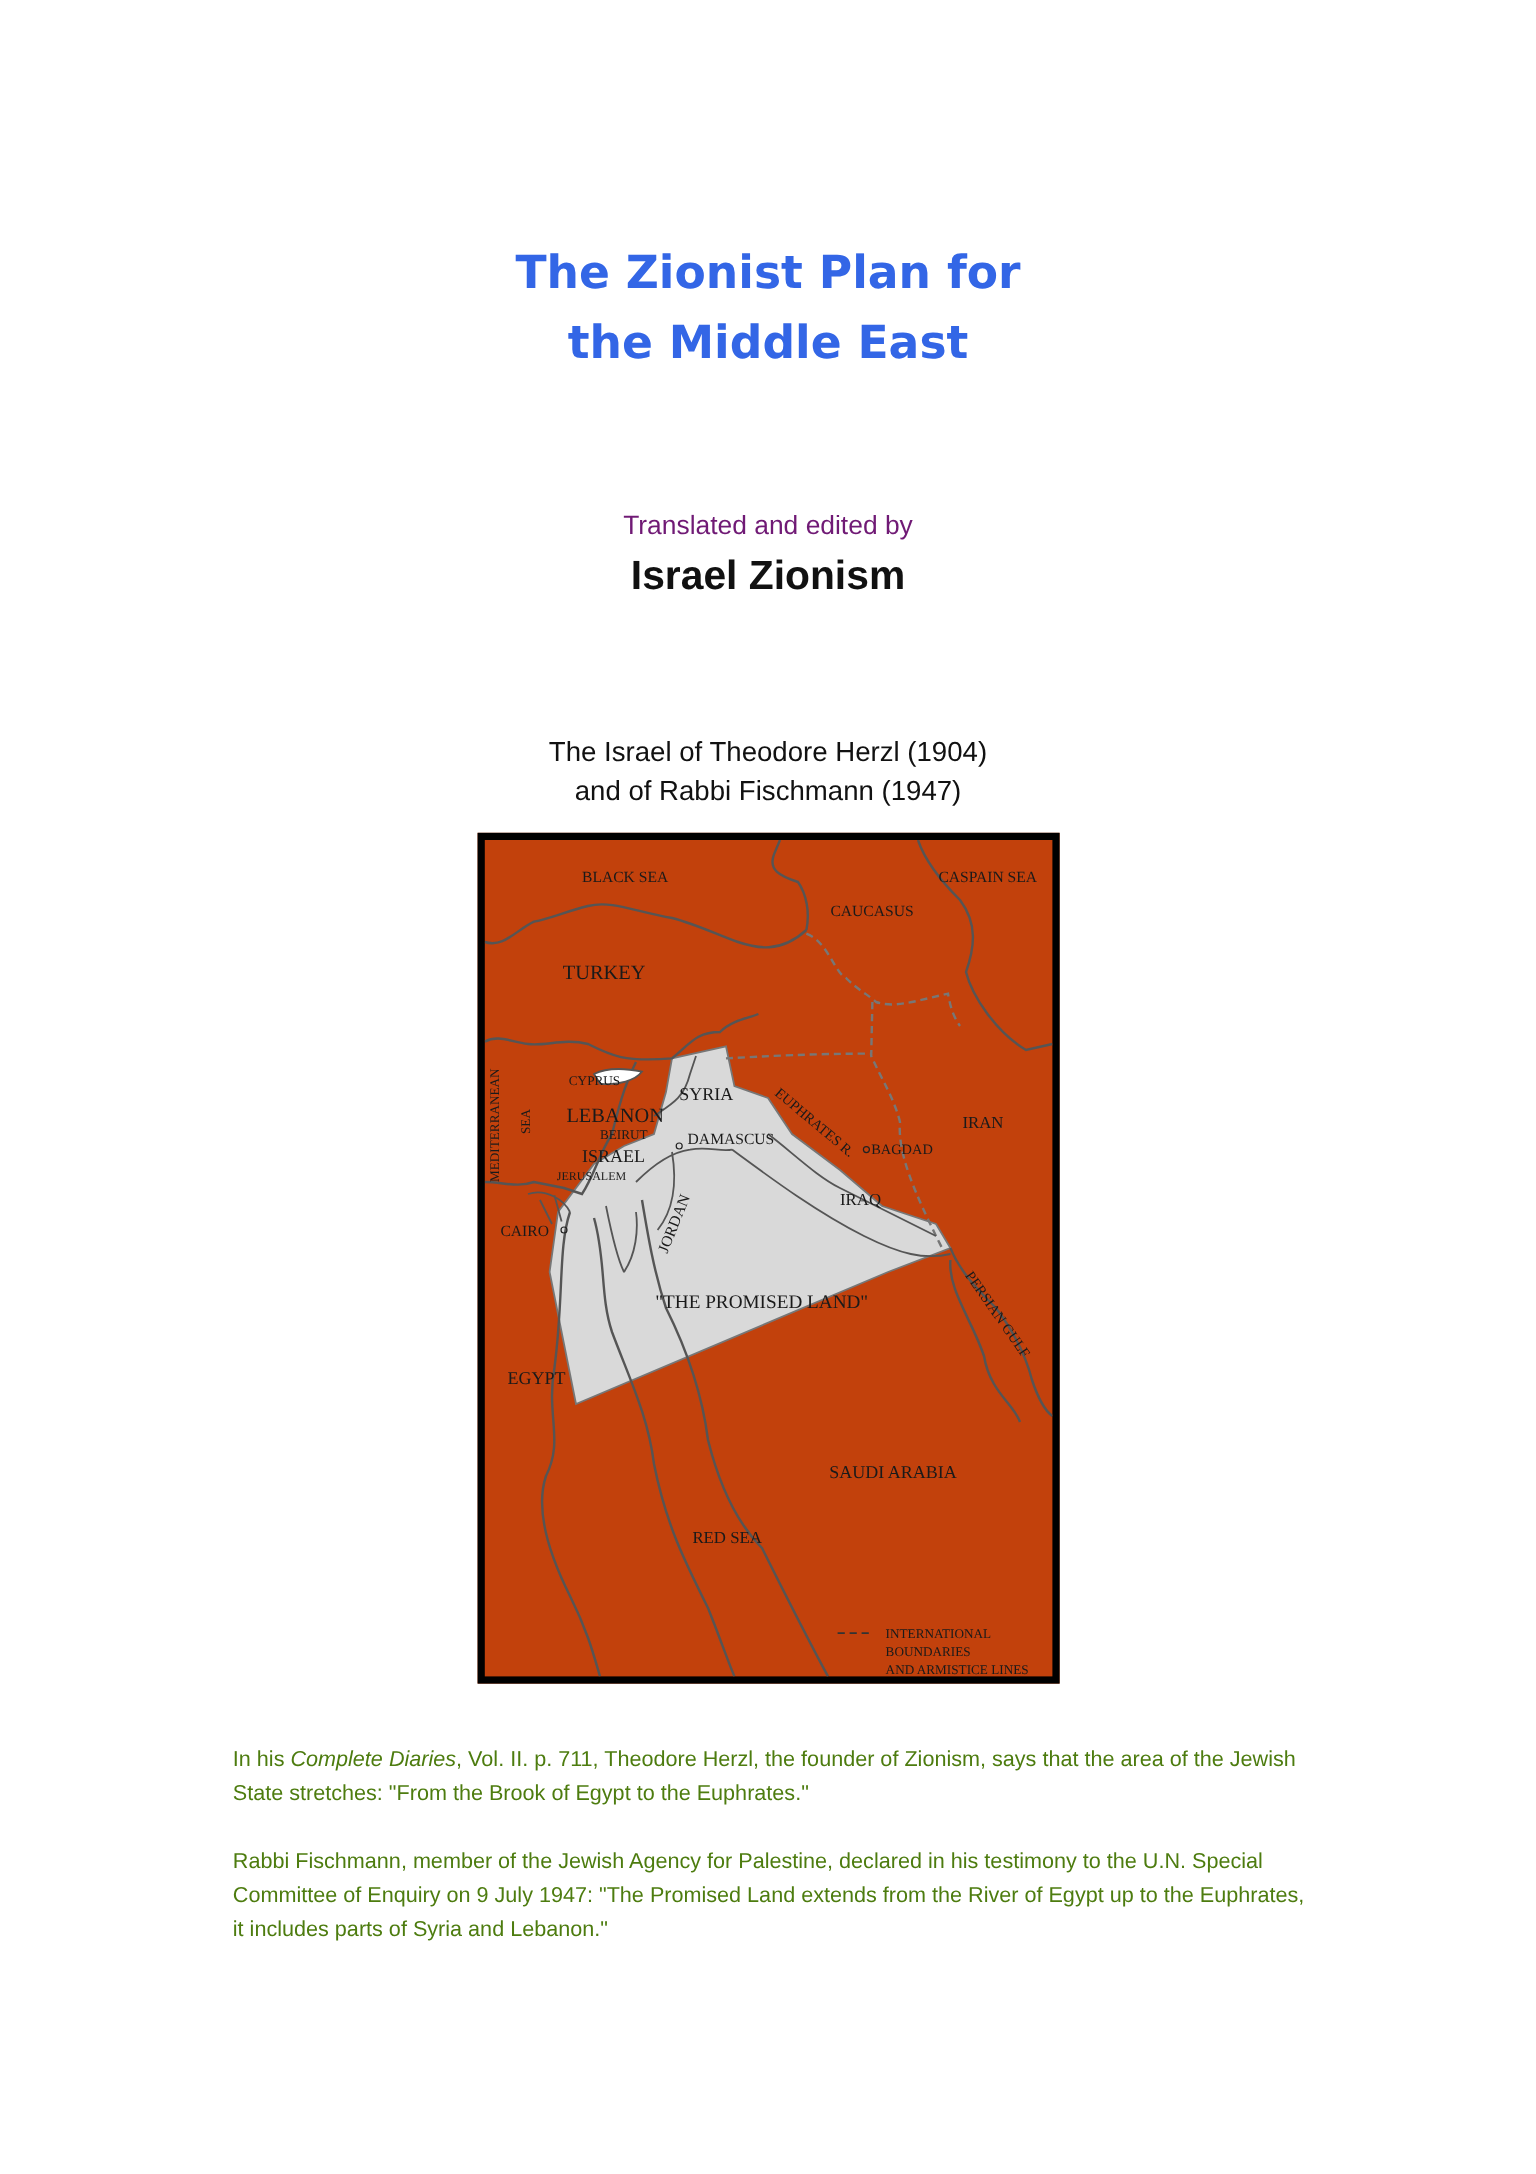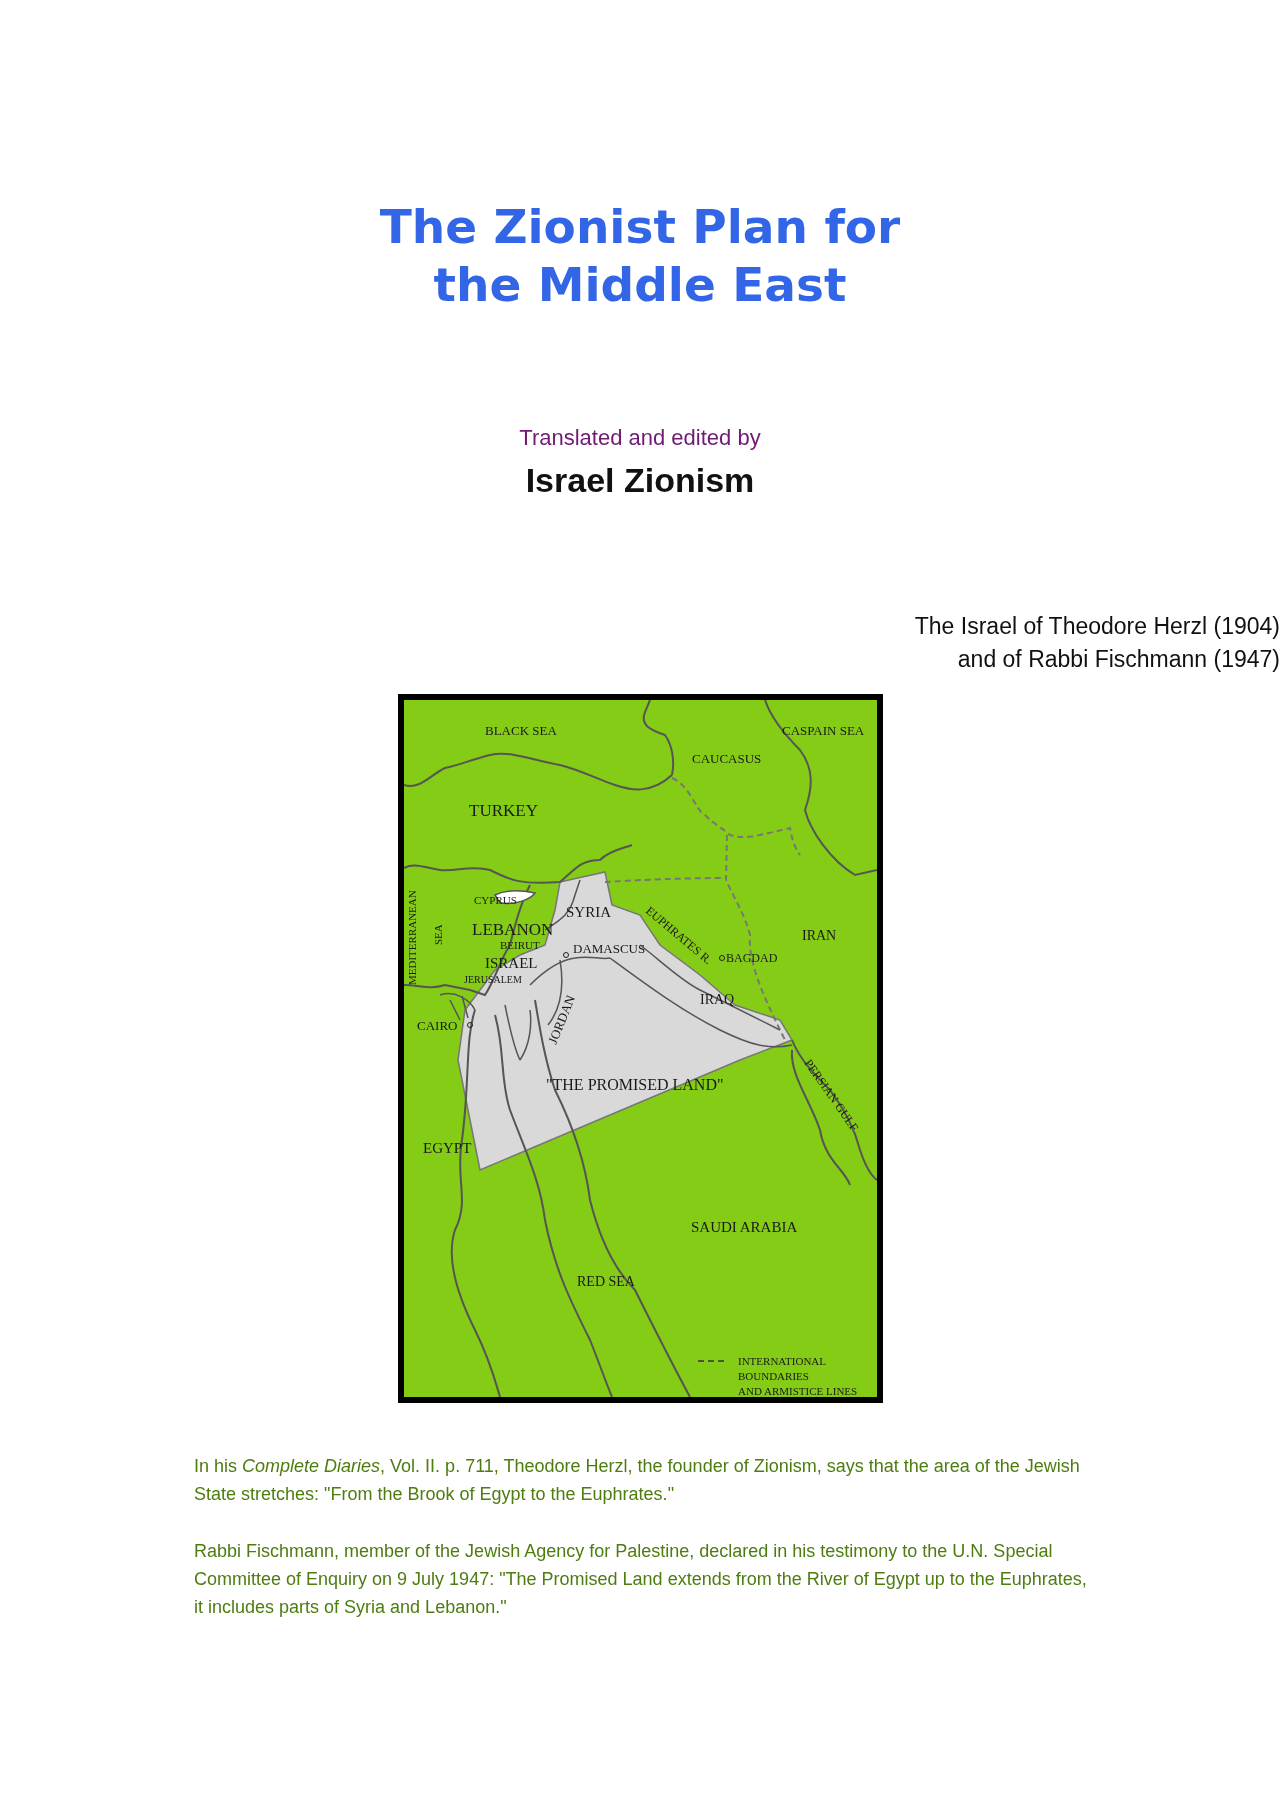--- a/index.html
+++ b/index.html
@@ -1,23 +1,23 @@
 <!DOCTYPE html>
 <html><head>
 <meta charset="utf-8">
 <style>
   html, body { margin: 0; padding: 0; background: #ffffff; }
   body { width: 1280px; height: 1812px; position: relative; overflow: hidden; font-family: "Liberation Sans", sans-serif; color: #111; }
-  .title { position: absolute; left: 0; width: 1280px; top: 198px; text-align: center; font-family: "DejaVu Sans", sans-serif; font-weight: bold; font-size: 47px; line-height: 58px; color: #3366e6; }
+  .title { position: absolute; left: 0; width: 1280px; top: 198px; text-align: center; font-family: "DejaVu Sans", sans-serif; font-weight: bold; font-size: 38px; line-height: 58px; color: #3366e6; }
   .title span { display: block; }
   .byline { position: absolute; left: 0; width: 1280px; top: 425px; text-align: center; font-size: 22px; color: #701a75; }
   .author { position: absolute; left: 0; width: 1280px; top: 461px; text-align: center; font-size: 34px; font-weight: bold; color: #111; }
   .caption { position: absolute; left: 0; width: 1280px; top: 610px; text-align: center; font-size: 23px; line-height: 33px; color: #111; }
-  .caption span { display: block; text-align: right; }
-  .map-frame { position: absolute; left: 398px; top: 694px; width: 473px; height: 697px; border: 6px solid #000; background: #84cc16; }
+  .caption span { display: block; }
+  .map-frame { position: absolute; left: 398px; top: 694px; width: 473px; height: 697px; border: 6px solid #000; background: #c2410c; }
   .map-frame svg { position: absolute; left: 0; top: 0; width: 473px; height: 697px; }
   .map-label { font-family: "Liberation Serif", serif; fill: #1a1a1a; }
   .body-text { position: absolute; left: 194px; width: 900px; font-size: 18px; line-height: 28px; color: #4d7c0f; }
   .p1 { top: 1452px; }
   .p2 { top: 1537px; }
   .body-text p { margin: 0; }
 </style>
 </head>
 <body>
 

